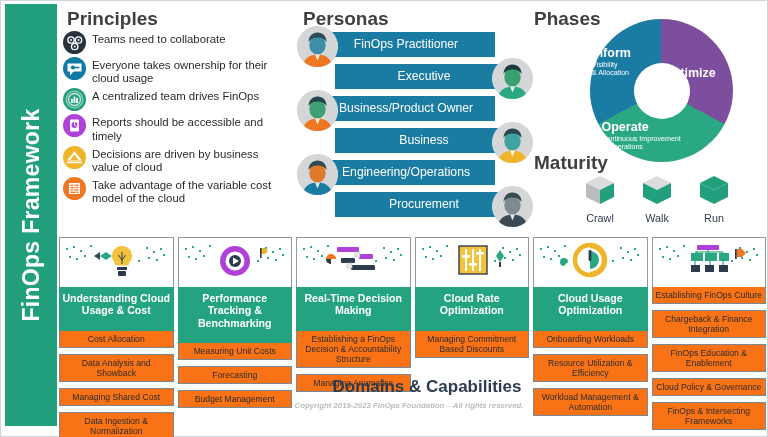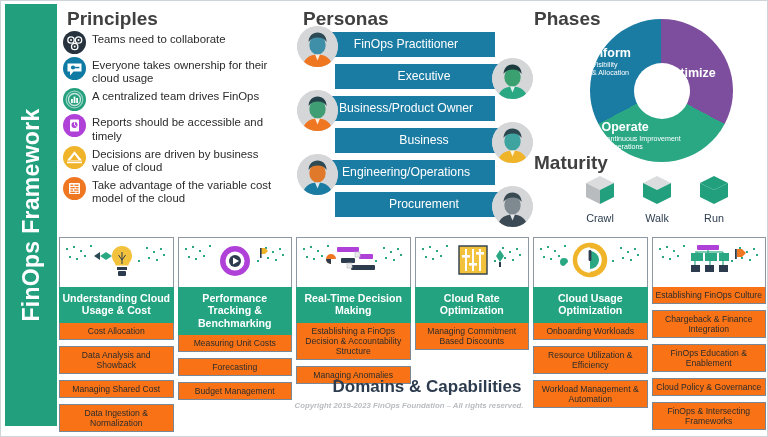--- a/index.html
+++ b/index.html
@@ -145,21 +145,21 @@
     position: relative;
     overflow: hidden;
   }
   .dcard-head {
     background: #23a380;
     color: #fff;
     font-size: 10.6px;
     font-weight: bold;
     text-align: center;
     line-height: 12.4px;
-    padding: 5px 2px 6px;
+    padding: 5px 2px 14px;
     min-height: 30px;
     display: flex;
     align-items: center;
     justify-content: center;
   }
   .cap-row {
     border: 1px solid #7a8795;
     border-top: none;
     font-size: 8.6px;
     color: #2b2b2b;

